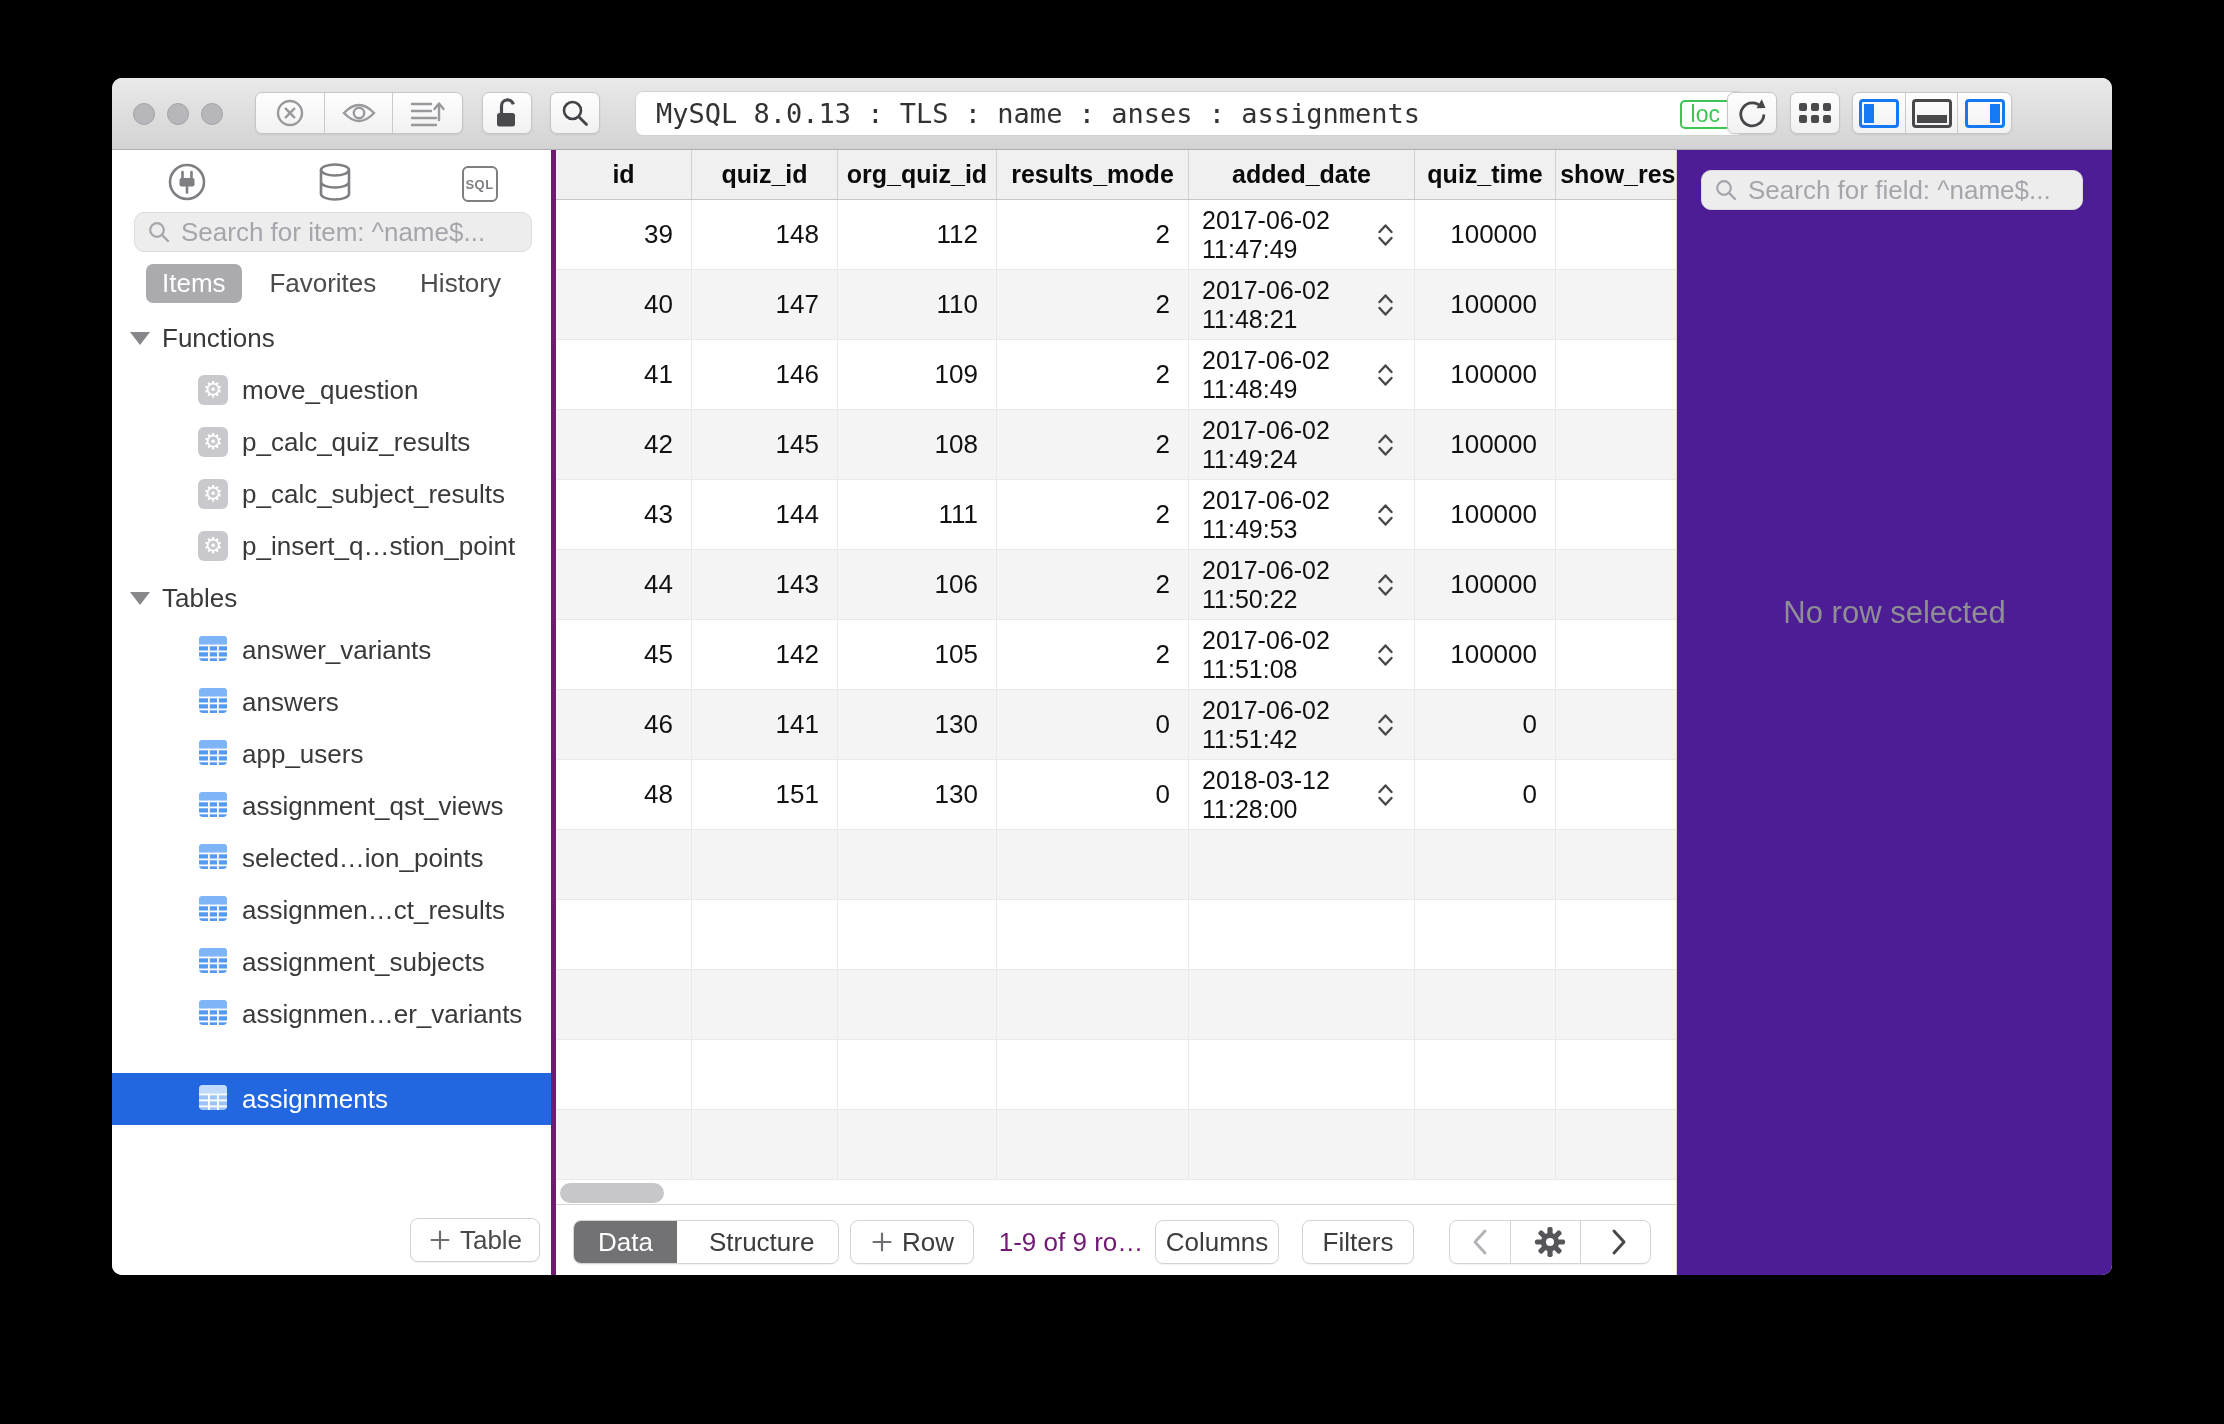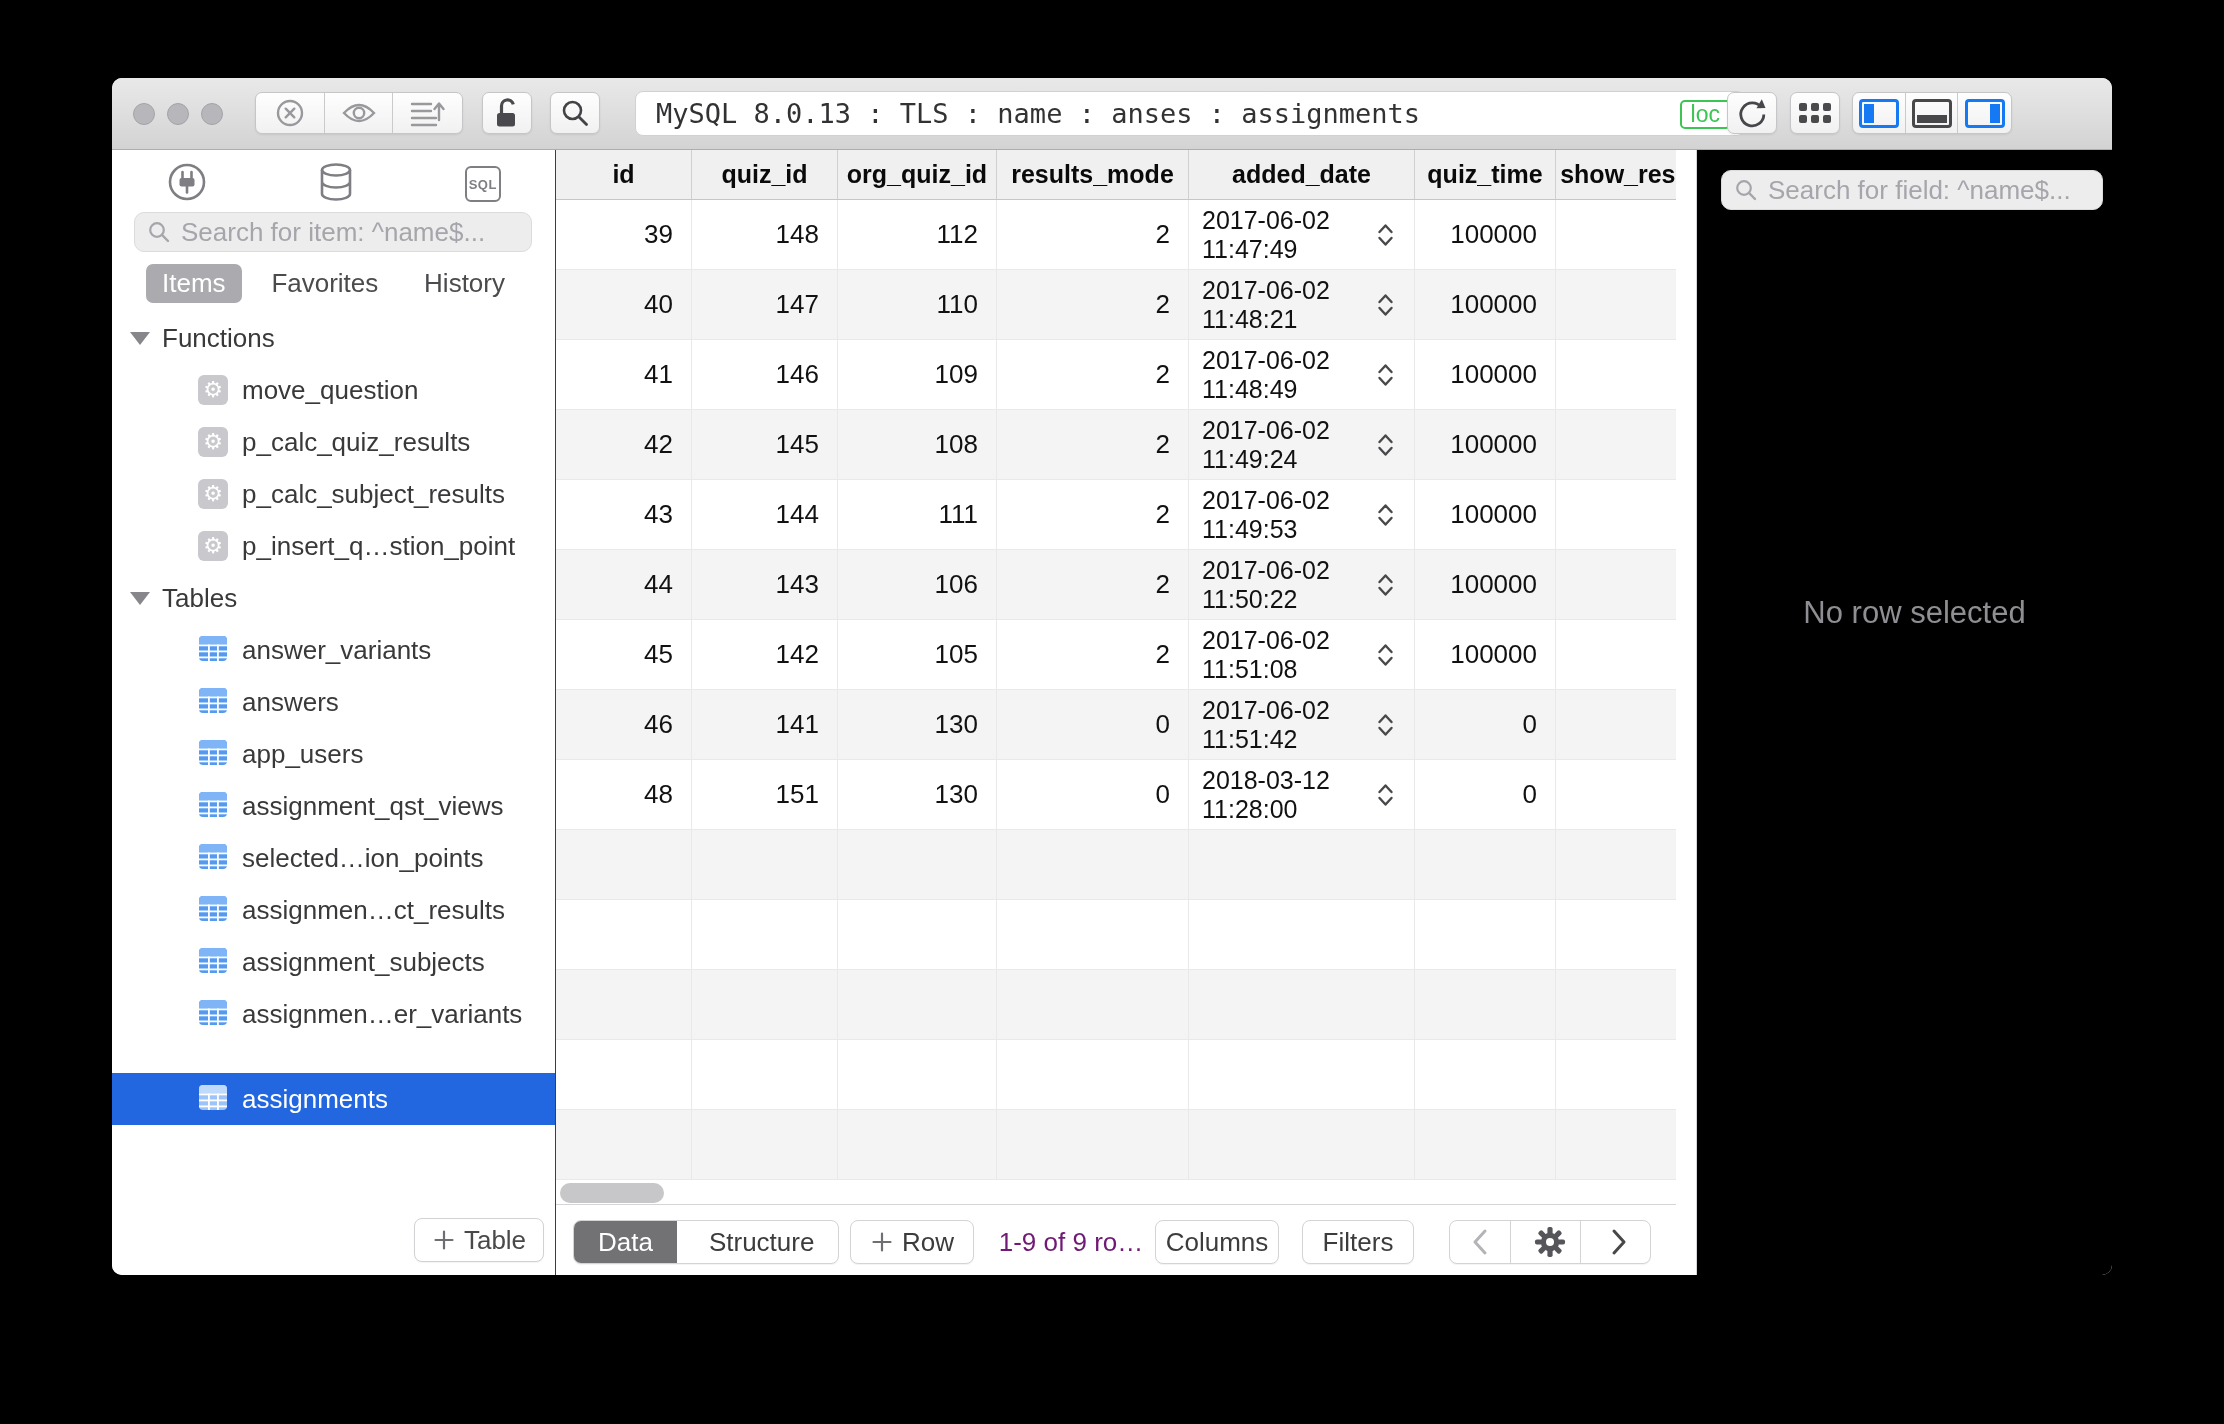--- a/index.html
+++ b/index.html
@@ -35,21 +35,21 @@
   .ptoggle { position:relative; width:40px; height:29px; border:3px solid #48484b; border-radius:4px; }
   .ptoggle.blue { border-color:#1579f3; }
   .ptoggle .bar { position:absolute; background:#48484b; }
   .ptoggle.blue .bar { background:#1579f3; }
   .bar.left { left:2px; top:2px; bottom:2px; width:10px; }
   .bar.right { right:2px; top:2px; bottom:2px; width:10px; }
   .bar.bottom { left:2px; right:2px; bottom:2px; height:8px; }
 
   
   .sidebar { position:absolute; left:0; top:72px; width:444px; height:1125px; background:#fff;
-             border-right:1px solid #701a75; }
+             border-right:5px solid #701a75; }
   .side-icons { position:absolute; top:12px; left:0; width:100%; height:44px; display:flex;
                 justify-content:space-around; align-items:center; }
   .search-box { position:absolute; display:flex; align-items:center; gap:10px; background:#ededee;
                 border:1px solid #dbdbdd; border-radius:10px; padding-left:12px;
                 color:#a5a5ab; font-size:26px; white-space:nowrap; overflow:hidden; }
   .side-search { left:22px; top:62px; width:398px; height:40px; }
   .side-tabs { position:absolute; top:110px; left:0; width:100%; height:46px; display:flex;
                align-items:center; justify-content:space-between; padding:0 34px; }
   .stab { font-size:26px; color:#4b4b4e; padding:4px 16px; }
   .stab.active { background:#ababaf; color:#fff; border-radius:7px; }
@@ -100,22 +100,22 @@
   .vseg { height:100%; display:flex; align-items:center; justify-content:center; padding:0 24px;
           color:#3c3c3f; }
   .vseg.active { background:#727275; color:#fff; }
   .nseg { width:67px; height:100%; display:flex; align-items:center; justify-content:center;
           border-right:1px solid #d4d4d7; }
   .nseg:last-child { border-right:none; }
   .range-text { position:absolute; left:430px; top:15px; width:170px; height:44px; display:flex;
                 align-items:center; justify-content:center; font-size:26px; color:#701a75; white-space:nowrap; }
 
   
-  .rpanel { position:absolute; left:1564px; top:72px; width:436px; height:1125px; background:#000000;
-            border-left:1px solid #d5d5d7;margin-left:20px; }
+  .rpanel { position:absolute; left:1564px; top:72px; width:436px; height:1125px; background:#4c1d95;
+            border-left:1px solid #d5d5d7; }
   .rp-search { left:24px; top:20px; width:382px; height:40px; }
   .rp-empty { position:absolute; top:445px; left:0; width:100%; text-align:center; font-size:31px;
               color:#8e8e93; }
 </style>
 </head>
 <body>
 
 <div class="window">
 
   <div class="toolbar">

